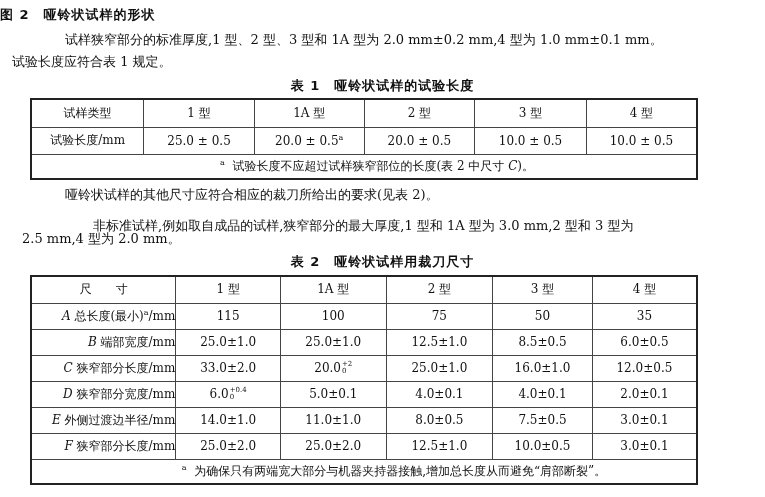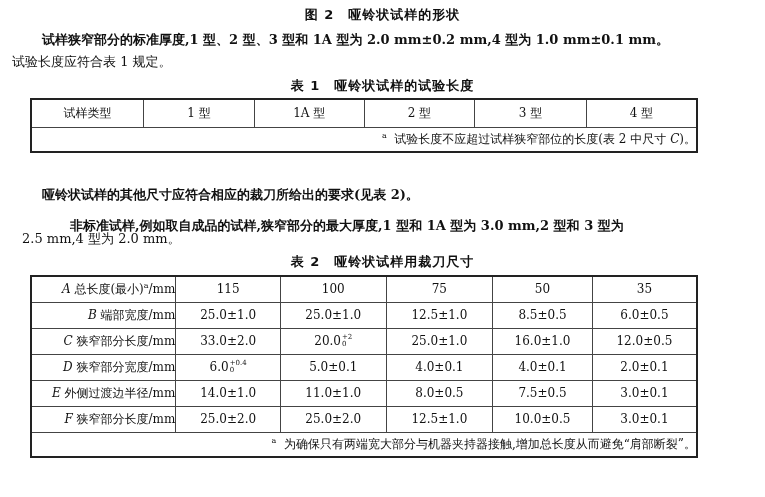--- a/index.html
+++ b/index.html
@@ -3,42 +3,42 @@
 <meta charset="utf-8">
 <style>
   html, body { margin: 0; padding: 0; background: #ffffff; }
   body {
     width: 765px; height: 497px; overflow: hidden; position: relative;
     font-family: "DejaVu Serif", "Liberation Serif", serif;
     color: #111; font-size: 13px;
   }
   .fig-caption {
     position: absolute; left: 0; width: 765px; top: 6px;
-    text-align: center; font-family: "DejaVu Sans", sans-serif; font-weight: bold; font-size: 13px;
+    font-family: "DejaVu Sans", sans-serif; font-weight: bold; font-size: 13px;
     letter-spacing: 1px;
   }
   .para { position: absolute; left: 0; width: 765px; font-size: 13px; line-height: 22px; white-space: nowrap; }
-  .indent { padding-left: 42px; box-sizing: border-box; font-weight: bold; }
+  .indent { padding-left: 65px; box-sizing: border-box; }
   .noindent { padding-left: 22px; box-sizing: border-box; }
   .tbl-caption {
     position: absolute; left: 0; width: 765px;
     text-align: center; font-family: "DejaVu Sans", sans-serif; font-weight: bold; font-size: 13px;
     letter-spacing: 1px;
   }
   table.std {
     position: absolute; border-collapse: collapse;
     border: 2px solid #222;
     font-size: 12px;
   }
   table.std td, table.std th {
     border: 1px solid #444; text-align: center; padding: 0; font-weight: normal;
     white-space: nowrap;
   }
   table.std td.left { text-align: right; padding-left: 4px; }
-  table.std td.foot { text-align: right; padding-left: 26px; }
+  table.std td.foot { text-align: center; padding-left: 26px; }
   .sup { font-size: 8px; vertical-align: super; line-height: 0; }
   .tol { display: inline-block; vertical-align: middle; font-size: 7px; line-height: 7px; text-align: left; margin-left: 1px; }
   .tol span { display: block; }
   i.dim { font-style: italic; }
 </style>
 </head>
 <body>
 
 <div class="fig-caption">图 2　哑铃状试样的形状</div>
 
@@ -58,20 +58,28 @@
   </colgroup>
   <tbody>
       <tr style="height:28px;margin-left:28px;">
     <td>试样类型</td>
     <td>1 型</td>
     <td>1A 型</td>
     <td>2 型</td>
     <td>3 型</td>
     <td>4 型</td>
   </tr>
+  <tr style="height:27px;">
+    <td>试验长度/mm</td>
+    <td>25.0 ± 0.5</td>
+    <td><span>20.0 ± 0.5</span><span class="sup">a</span></td>
+    <td>20.0 ± 0.5</td>
+    <td>10.0 ± 0.5</td>
+    <td>10.0 ± 0.5</td>
+  </tr>
   <tr style="height:25px;">
     <td colspan="6" class="foot"><span class="sup">a</span>&nbsp;&nbsp;<span>试验长度不应超过试样狭窄部位的长度(表 2 中尺寸 </span><i class="dim">C</i><span>)。</span></td>
   </tr>
 </tbody>
   </table>
 
 <div class="para indent" style="top:184px;">哑铃状试样的其他尺寸应符合相应的裁刀所给出的要求(见表 2)。</div>
 <div class="para indent" style="top:215px;margin-left:28px;">非标准试样,例如取自成品的试样,狭窄部分的最大厚度,1 型和 1A 型为 3.0 mm,2 型和 3 型为</div>
 <div class="para noindent" style="top:228px;">2.5 mm,4 型为 2.0 mm。</div>
 
@@ -80,20 +88,28 @@
 <table class="std" style="left:30px; top:275px; width:668px;">
   <colgroup>
     <col style="width:145px">
       <col style="width:105px">
       <col style="width:106px">
       <col style="width:107px">
       <col style="width:100px">
       <col style="width:105px">
   </colgroup>
   <tbody>
+      <tr style="height:27px;">
+    <td>尺　　寸</td>
+    <td>1 型</td>
+    <td>1A 型</td>
+    <td>2 型</td>
+    <td>3 型</td>
+    <td>4 型</td>
+  </tr>
   <tr style="height:26px;">
     <td class="left"><i class="dim">A</i><span> 总长度(最小)</span><span class="sup">a</span><span>/mm</span></td>
     <td>115</td>
     <td>100</td>
     <td>75</td>
     <td>50</td>
     <td>35</td>
   </tr>
   <tr style="height:26px;">
     <td class="left"><i class="dim">B</i><span> 端部宽度/mm</span></td>

